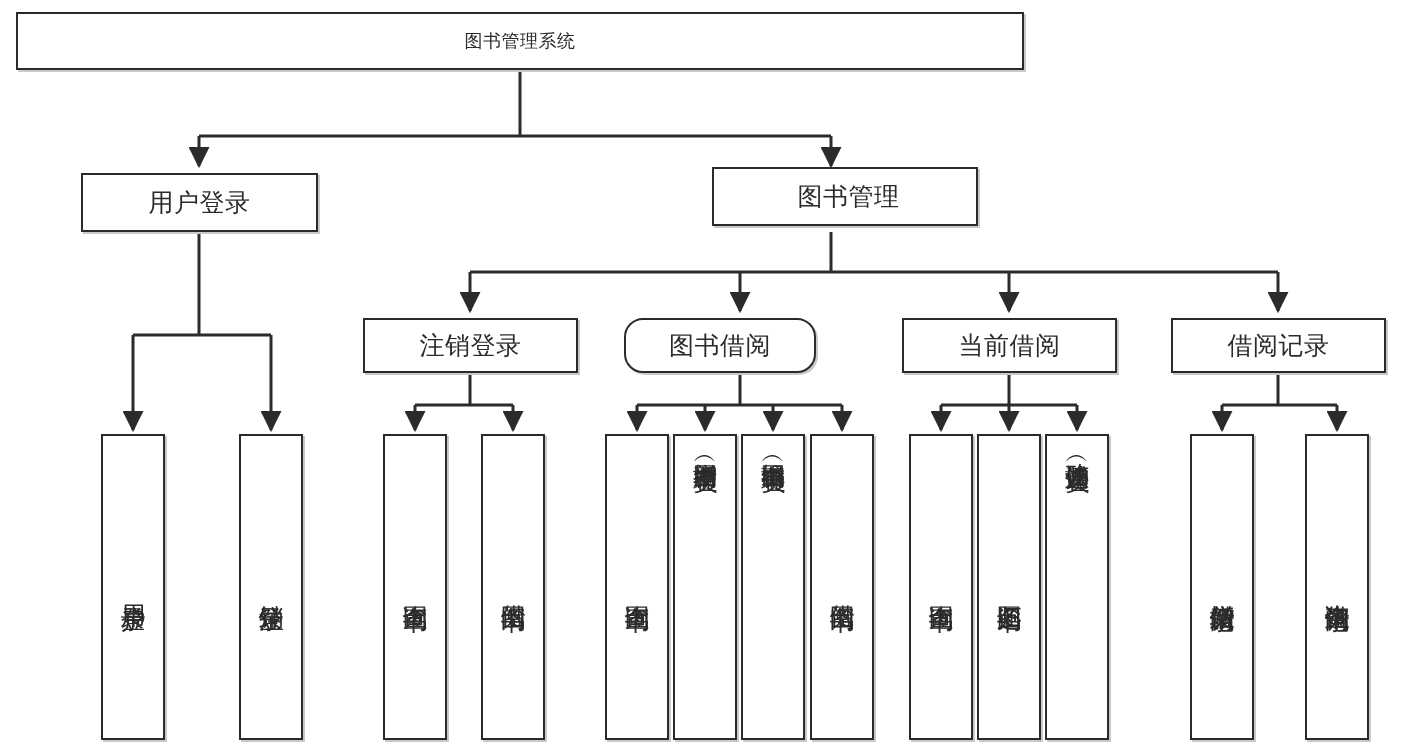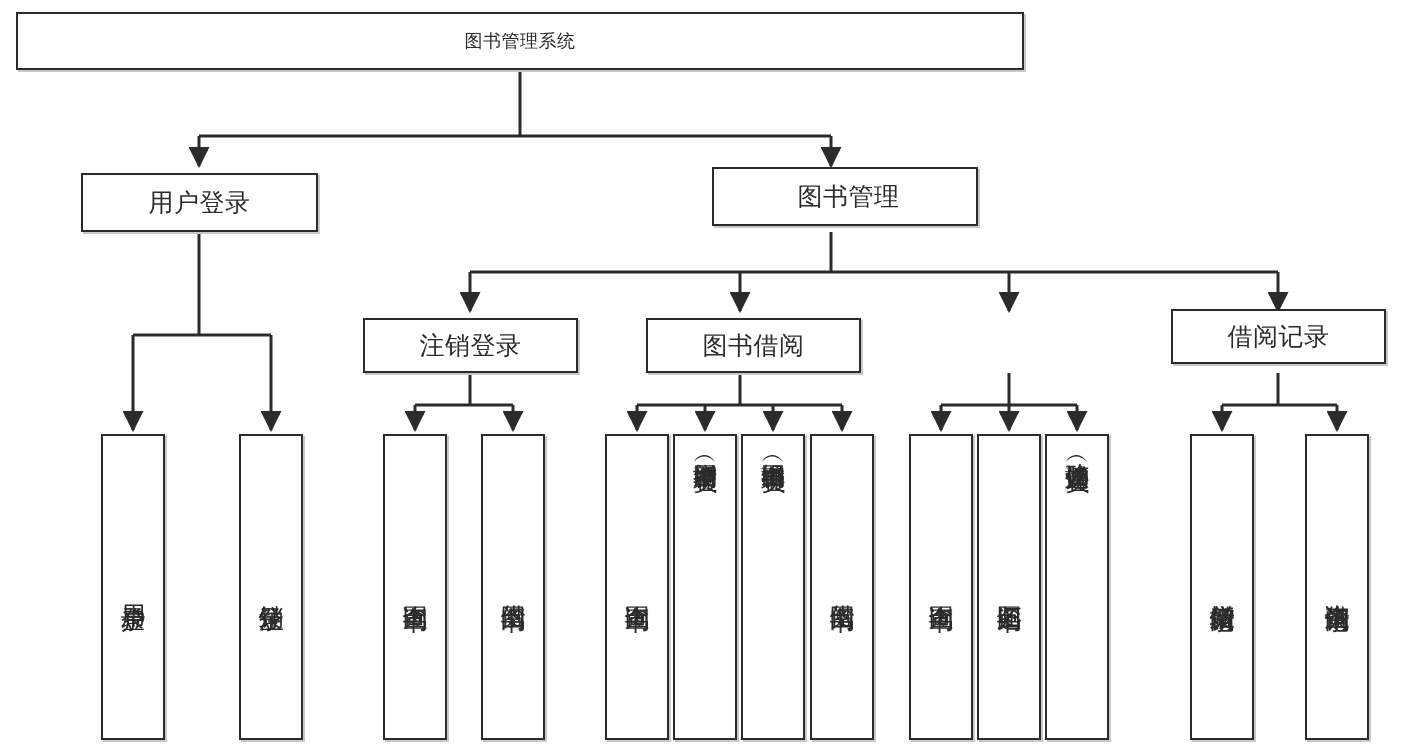--- a/index.html
+++ b/index.html
@@ -142,24 +142,27 @@
   <div class="node h" style="left:81px; top:173px; width:237px; height:59px;">
     <span class="node-label">用户登录</span>
   </div>
   <div class="node h" style="left:712px; top:167px; width:266px; height:59px;padding-left:7px;">
     <span class="node-label">图书管理</span>
   </div>
 
   <div class="node h" style="left:363px; top:318px; width:215px; height:55px;">
     <span class="node-label">注销登录</span>
   </div>
-  <div class="node h" style="left:646px; top:318px; width:215px; height:55px;">
+  <div class="node h" style="left:624px; top:318px; width:192px; height:55px;border-radius:19px;">
     <span class="node-label">图书借阅</span>
   </div>
-  <div class="node h" style="left:1171px; top:309px; width:215px; height:55px;justify-content:center;">
+  <div class="node h" style="left:902px; top:318px; width:215px; height:55px;">
+    <span class="node-label">当前借阅</span>
+  </div>
+  <div class="node h" style="left:1171px; top:318px; width:215px; height:55px;justify-content:center;">
     <span class="node-label">借阅记录</span>
   </div>
 
   <div class="node v center" style="left:101px; top:434px; width:64px; height:306px;">
     <span class="node-label">用户登录</span>
   </div>
   <div class="node v center" style="left:239px; top:434px; width:64px; height:306px;">
     <span class="node-label">注销登录</span>
   </div>
 

